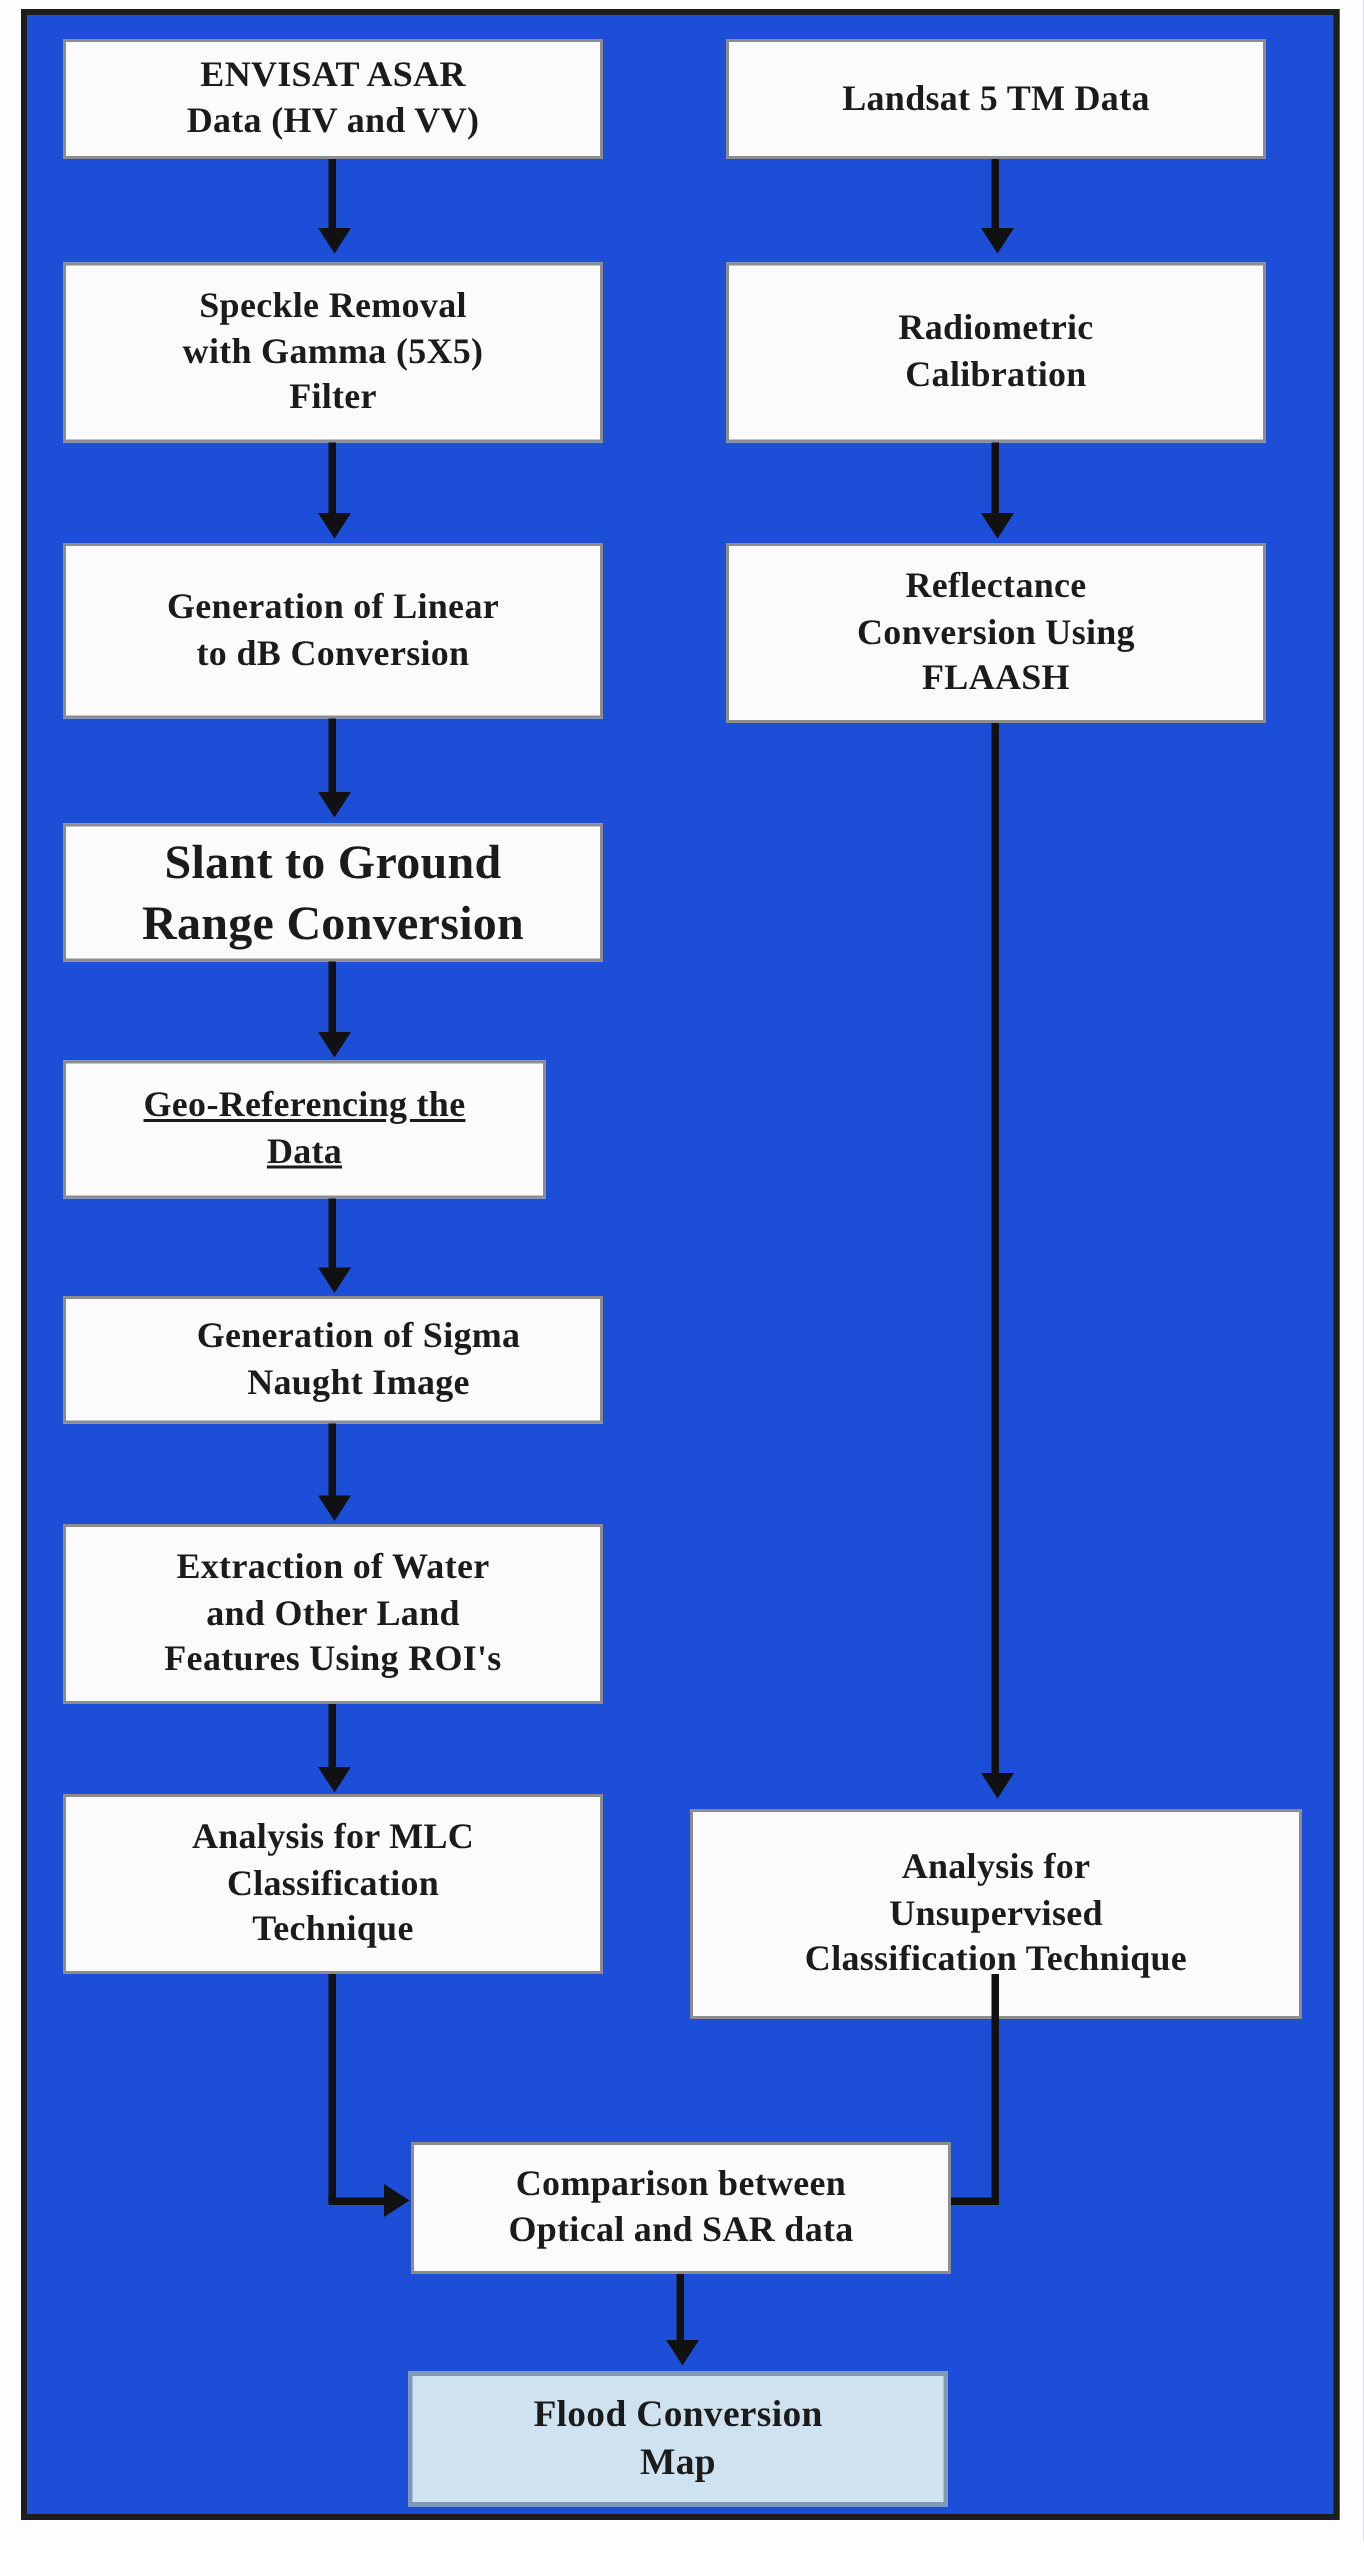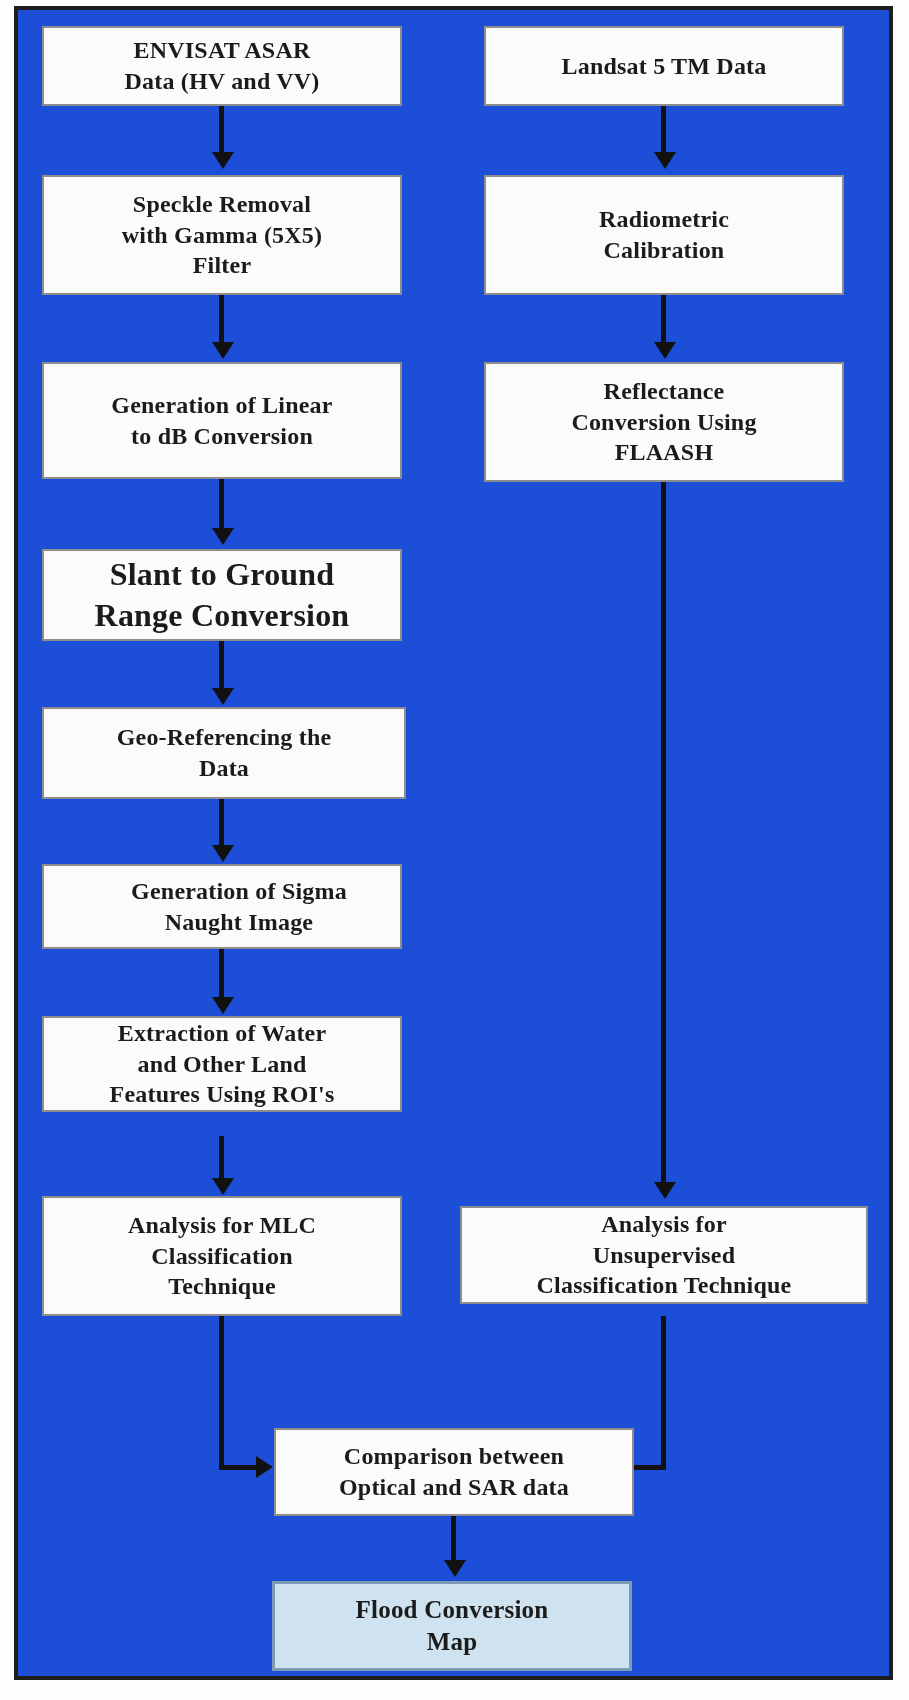--- a/index.html
+++ b/index.html
@@ -123,37 +123,37 @@
     <div class="arrow-down" style="left:194px; top:518px;"></div>
 
     <div class="node" style="left:24px; top:539px; width:360px; height:92px; font-size:32px;">
       <span class="label">Slant to Ground
 Range Conversion</span>
     </div>
 
     <div class="vline" style="left:201px; top:631px; height:51px;"></div>
     <div class="arrow-down" style="left:194px; top:678px;"></div>
 
-    <div class="node" style="left:24px; top:697px; width:364px; height:92px; font-size:24px;">
+    <div class="node" style="left:24px; top:697px; width:322px; height:92px; font-size:24px;text-decoration:underline;">
       <span class="label">Geo-Referencing the
 Data</span>
     </div>
 
     <div class="vline" style="left:201px; top:789px; height:50px;"></div>
     <div class="arrow-down" style="left:194px; top:835px;"></div>
 
     <div class="node" style="left:24px; top:854px; width:360px; height:85px; font-size:24px;padding-left:40px;">
       <span class="label">Generation of Sigma
 Naught Image</span>
     </div>
 
     <div class="vline" style="left:201px; top:939px; height:52px;"></div>
     <div class="arrow-down" style="left:194px; top:987px;"></div>
 
-    <div class="node" style="left:24px; top:1006px; width:360px; height:96px; font-size:24px;">
+    <div class="node" style="left:24px; top:1006px; width:360px; height:120px; font-size:24px;">
       <span class="label">Extraction of Water
 and Other Land
 Features Using ROI's</span>
     </div>
 
     <div class="vline" style="left:201px; top:1126px; height:46px;"></div>
     <div class="arrow-down" style="left:194px; top:1168px;"></div>
 
     <div class="node" style="left:24px; top:1186px; width:360px; height:120px; font-size:24px;align-items:center;">
       <span class="label">Analysis for MLC
@@ -178,21 +178,21 @@
 
     <div class="node" style="left:466px; top:352px; width:360px; height:120px; font-size:24px;">
       <span class="label">Reflectance
 Conversion Using
 FLAASH</span>
     </div>
 
     <div class="vline" style="left:643px; top:472px; height:704px;"></div>
     <div class="arrow-down" style="left:636px; top:1172px;"></div>
 
-    <div class="node" style="left:442px; top:1196px; width:408px; height:98px; font-size:24px;">
+    <div class="node" style="left:442px; top:1196px; width:408px; height:140px; font-size:24px;">
       <span class="label">Analysis for
 Unsupervised
 Classification Technique</span>
     </div>
 
     <div class="vline" style="left:201px; top:1306px; height:152px;"></div>
     <div class="hline" style="left:201px; top:1455px; width:40px;"></div>
     <div class="arrow-right" style="left:238px; top:1446px;"></div>
 
     <div class="vline" style="left:643px; top:1306px; height:152px;"></div>

